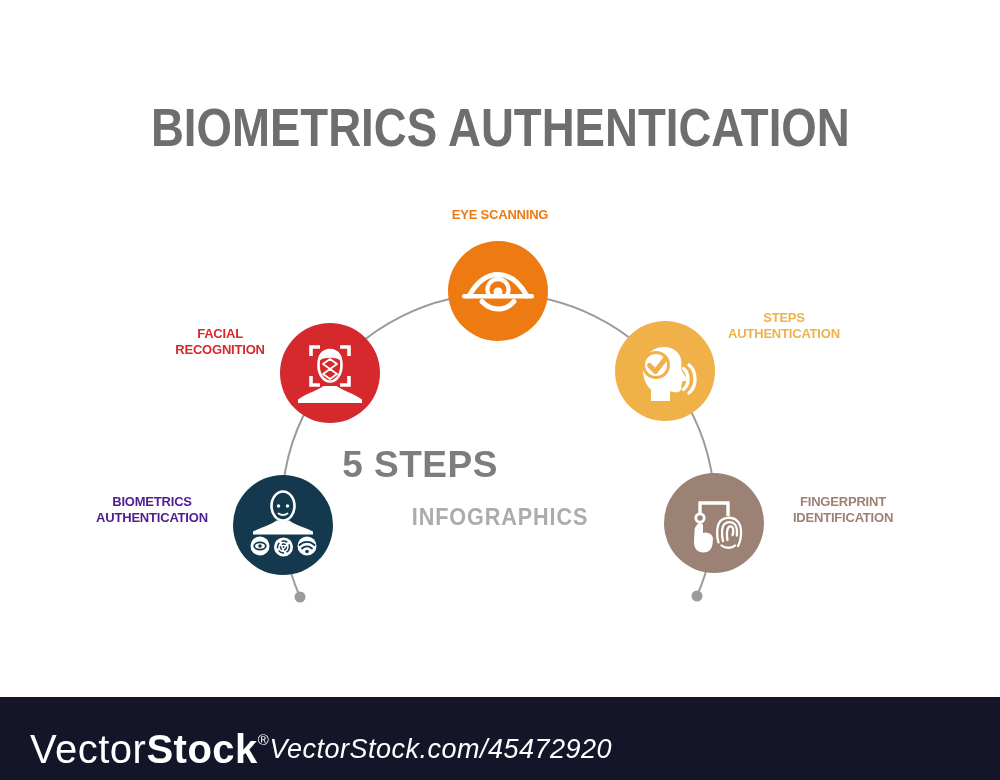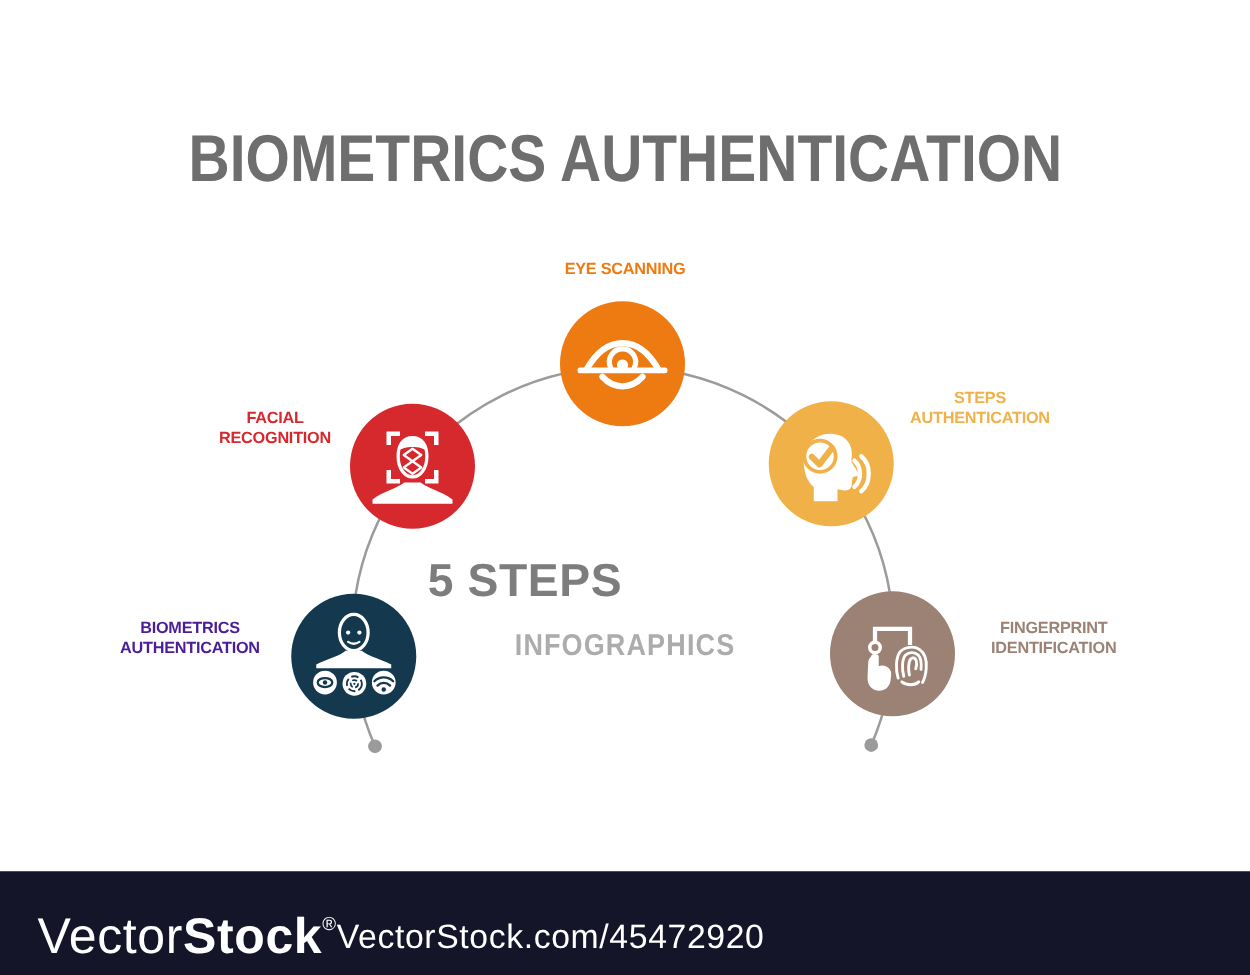--- a/index.html
+++ b/index.html
@@ -39,21 +39,21 @@
   
   .watermark-bar{
     left:0;top:697px;width:1000px;height:104px;z-index:3;
     display:flex;align-items:center;justify-content:flex-start;
     box-sizing:border-box;padding:0 30px;
   }
   .vs-logo{font-size:40px;letter-spacing:.5px;}
   .vs-logo .light{font-weight:400;}
   .vs-logo .bold{font-weight:700;}
   .vs-logo sup{font-size:15px;font-weight:400;vertical-align:18px;}
-  .vs-url{font-size:27px;font-weight:400;letter-spacing:.5px;}
+  .vs-url{font-size:27px;font-weight:400;letter-spacing:.5px;font-style:italic;}
 </style>
 </head>
 <body>
 
 <div class="abs main-title" style="color: rgb(110, 110, 110);">
   <span class="squeeze">BIOMETRICS AUTHENTICATION</span>
 </div>
 
 <svg class="abs arc-layer" viewBox="0 0 1000 780">
   <path d="M 300 597 A 216.5 216.5 0 1 1 697 596" fill="none" stroke-width="2" stroke="#9B9B9B"></path>

